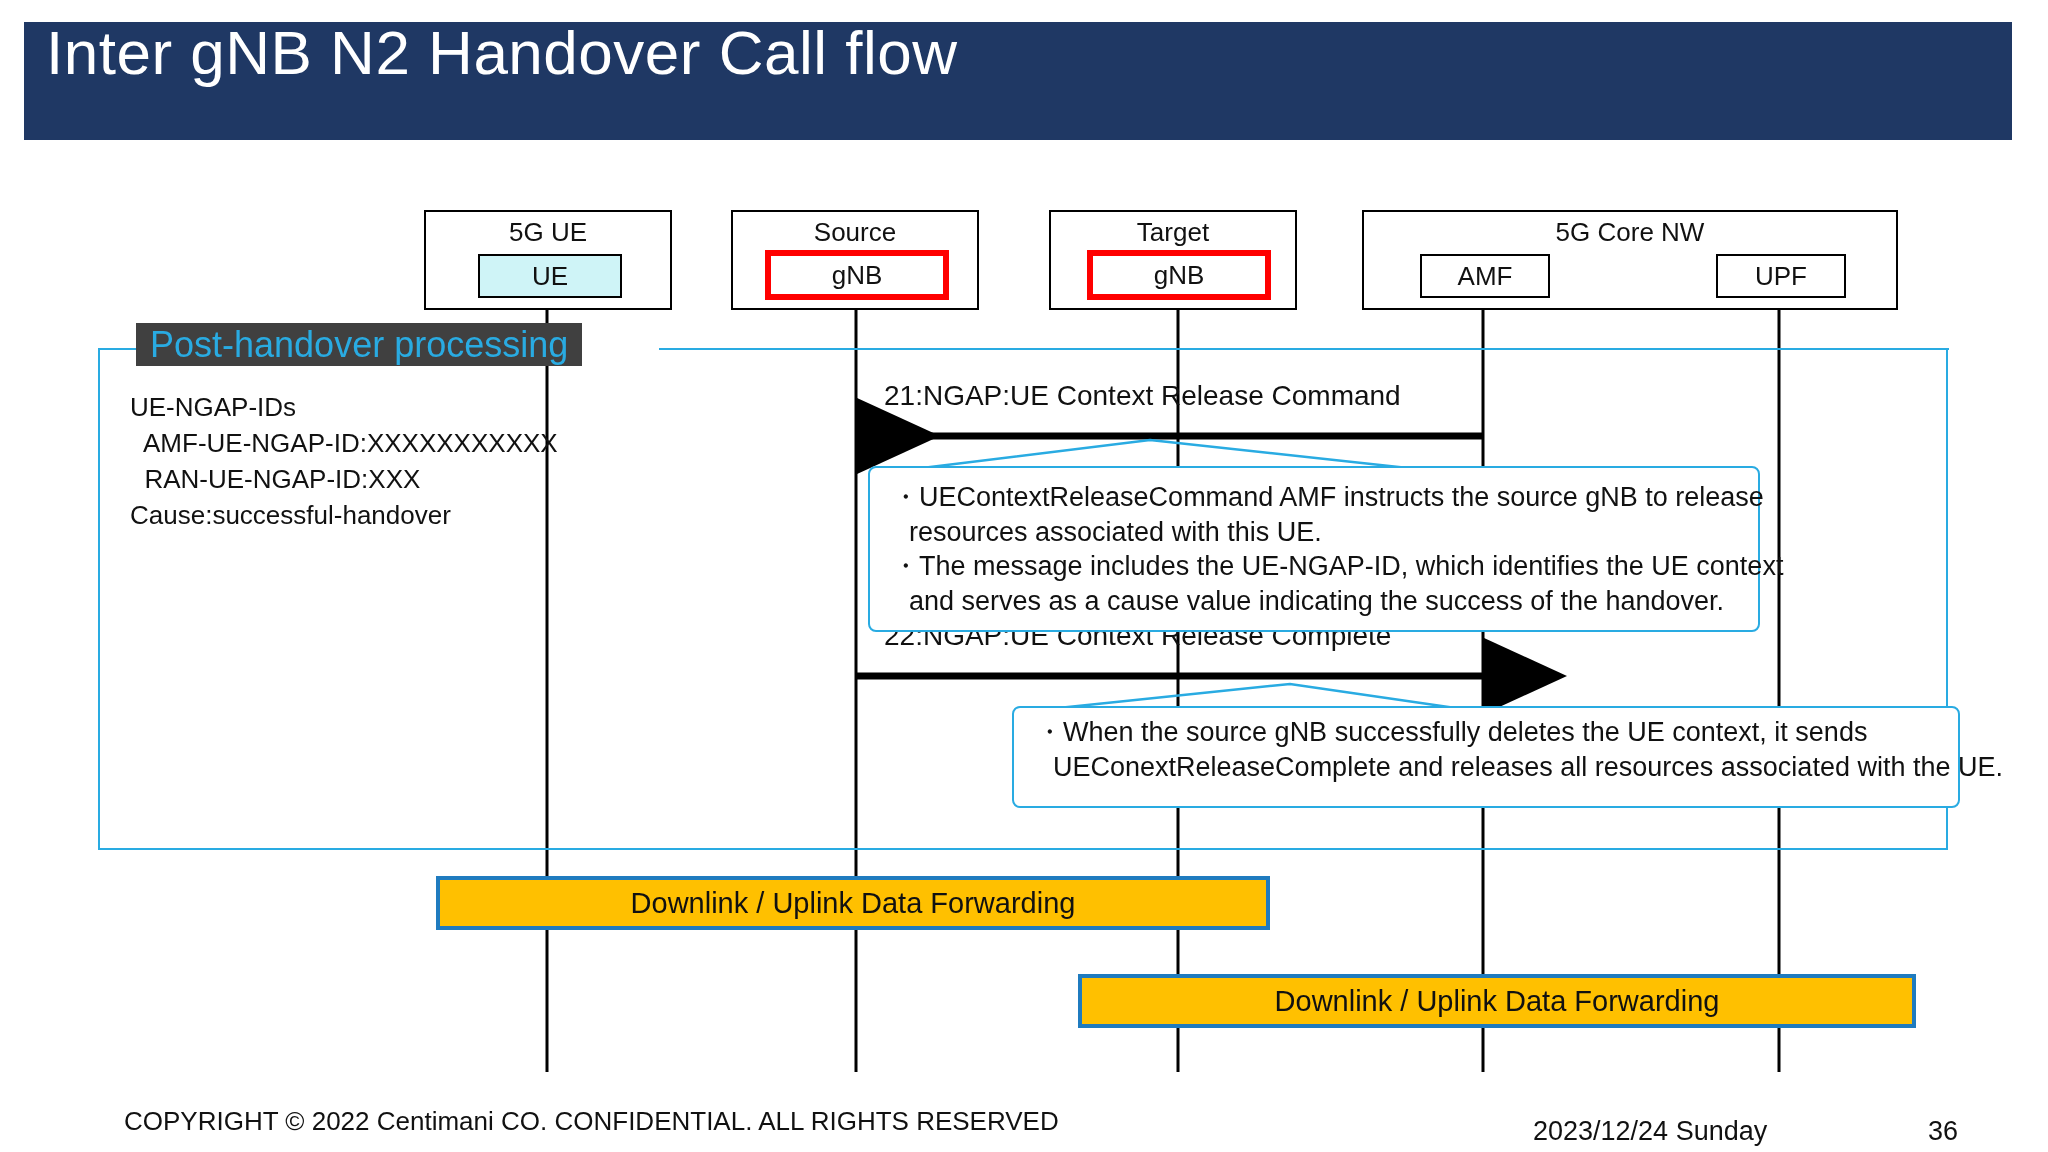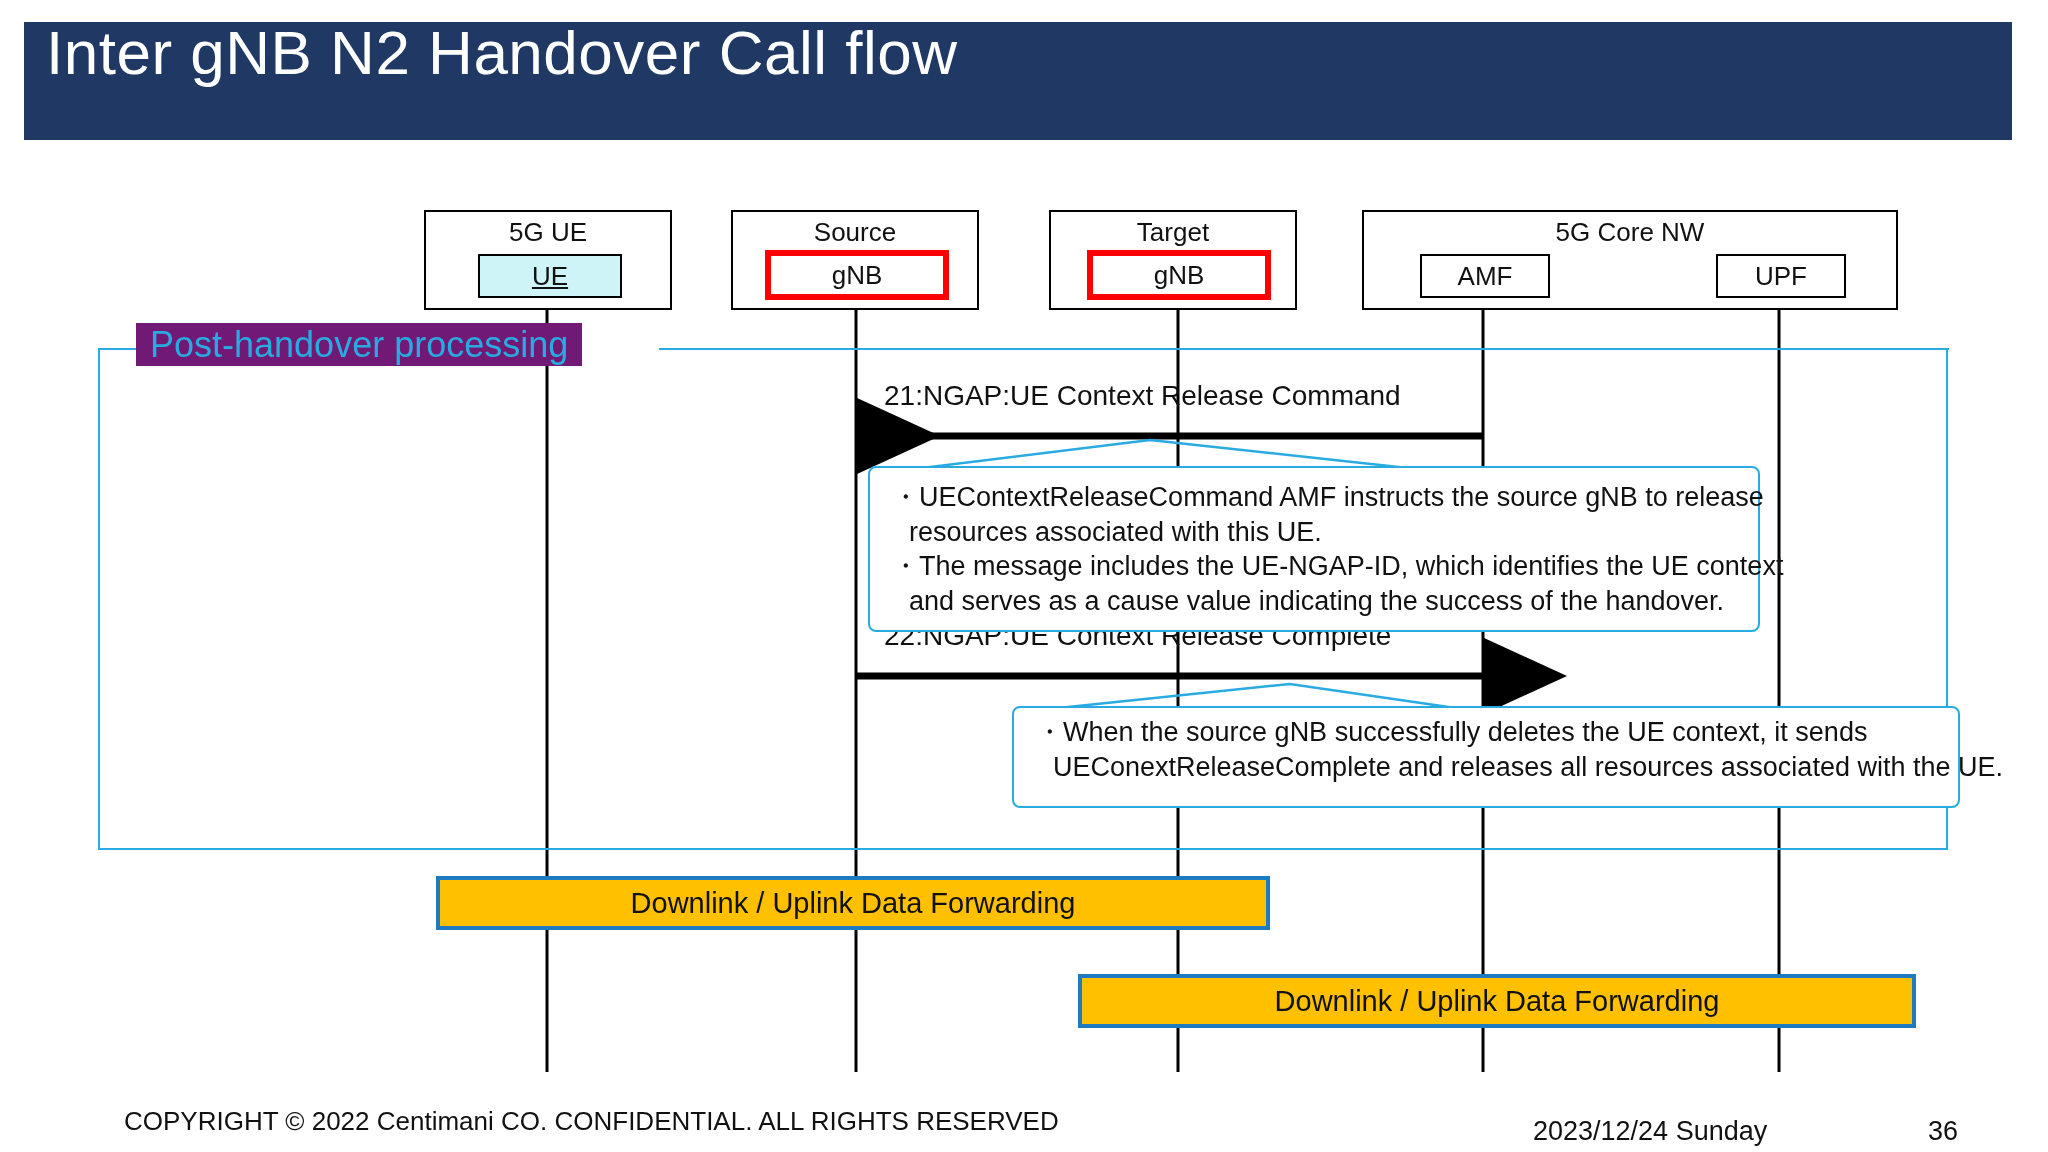--- a/index.html
+++ b/index.html
@@ -17,33 +17,33 @@
   #svg-layer{position:absolute;left:0;top:0;width:2048px;height:1152px;
              pointer-events:none;}
 
   
   .actor-box{position:absolute;border:2px solid #000;background:#fff;box-sizing:border-box;}
   .actor-title{position:absolute;left:0;right:0;top:7px;text-align:center;
                font-size:26px;color:#111;line-height:1;}
   .inner-box{position:absolute;box-sizing:border-box;border:2px solid #000;
              background:#fff;display:flex;align-items:center;justify-content:center;
              font-size:26px;color:#111;}
-  .inner-box.cyan{background:#cff4f7;text-decoration:underline;}
+  .inner-box.cyan{background:#cff4f7;}
   .inner-box.red{border:6px solid #ff0000;background:#fff;}
 
   
   #phase-frame{position:absolute;left:98px;top:350px;width:1850px;height:500px;
                box-sizing:border-box;border:2.5px solid #29ABE2;
                border-top:none;background:transparent;}
   #phase-frame:before{content:"";position:absolute;left:-2.5px;top:-2.5px;
                width:44px;height:2.5px;background:#29ABE2;}
   #phase-frame:after{content:"";position:absolute;right:-2.5px;top:-2.5px;
                width:1290px;height:2.5px;background:#29ABE2;}
   #phase-label{position:absolute;left:136px;top:323px;font-size:36px;
-               color:#29ABE2;background:#701a75;padding:0 14px;line-height:1.2;
+               color:#29ABE2;background:#404040;padding:0 14px;line-height:1.2;
                white-space:nowrap;}
 
   
   #param-block{position:absolute;left:130px;top:390px;font-size:26px;
                line-height:1.38;color:#111;white-space:pre;}
 
   
   .msg-label{position:absolute;font-size:28px;color:#111;white-space:nowrap;line-height:1;}
 
   
@@ -120,20 +120,24 @@
 
   <div class="actor-box" style="left:1362px;top:210px;width:536px;height:100px;">
     <div class="actor-title">5G Core NW</div>
     <div class="inner-box" style="left:56px;top:42px;width:130px;height:44px;">AMF</div>
     <div class="inner-box" style="left:352px;top:42px;width:130px;height:44px;">UPF</div>
   </div>
 
   <div id="phase-frame"></div>
   <div id="phase-label">Post-handover processing</div>
 
+  <div id="param-block">UE-NGAP-IDs
+  AMF-UE-NGAP-ID:XXXXXXXXXXX
+  RAN-UE-NGAP-ID:XXX
+Cause:successful-handover</div>
 
   <div class="msg-label" style="left:884px;top:382px;">21:NGAP:UE Context Release Command</div>
   <div class="msg-label" style="left:884px;top:622px;">22:NGAP:UE Context Release Complete</div>
 
   <div class="note" style="left:868px;top:466px;width:892px;">
     <span class="li">・UEContextReleaseCommand AMF instructs the source gNB to release</span>
     <span class="cont">resources associated with this UE.</span>
     <span class="li">・The message includes the UE-NGAP-ID, which identifies the UE context</span>
     <span class="cont">and serves as a cause value indicating the success of the handover.</span>
   </div>

